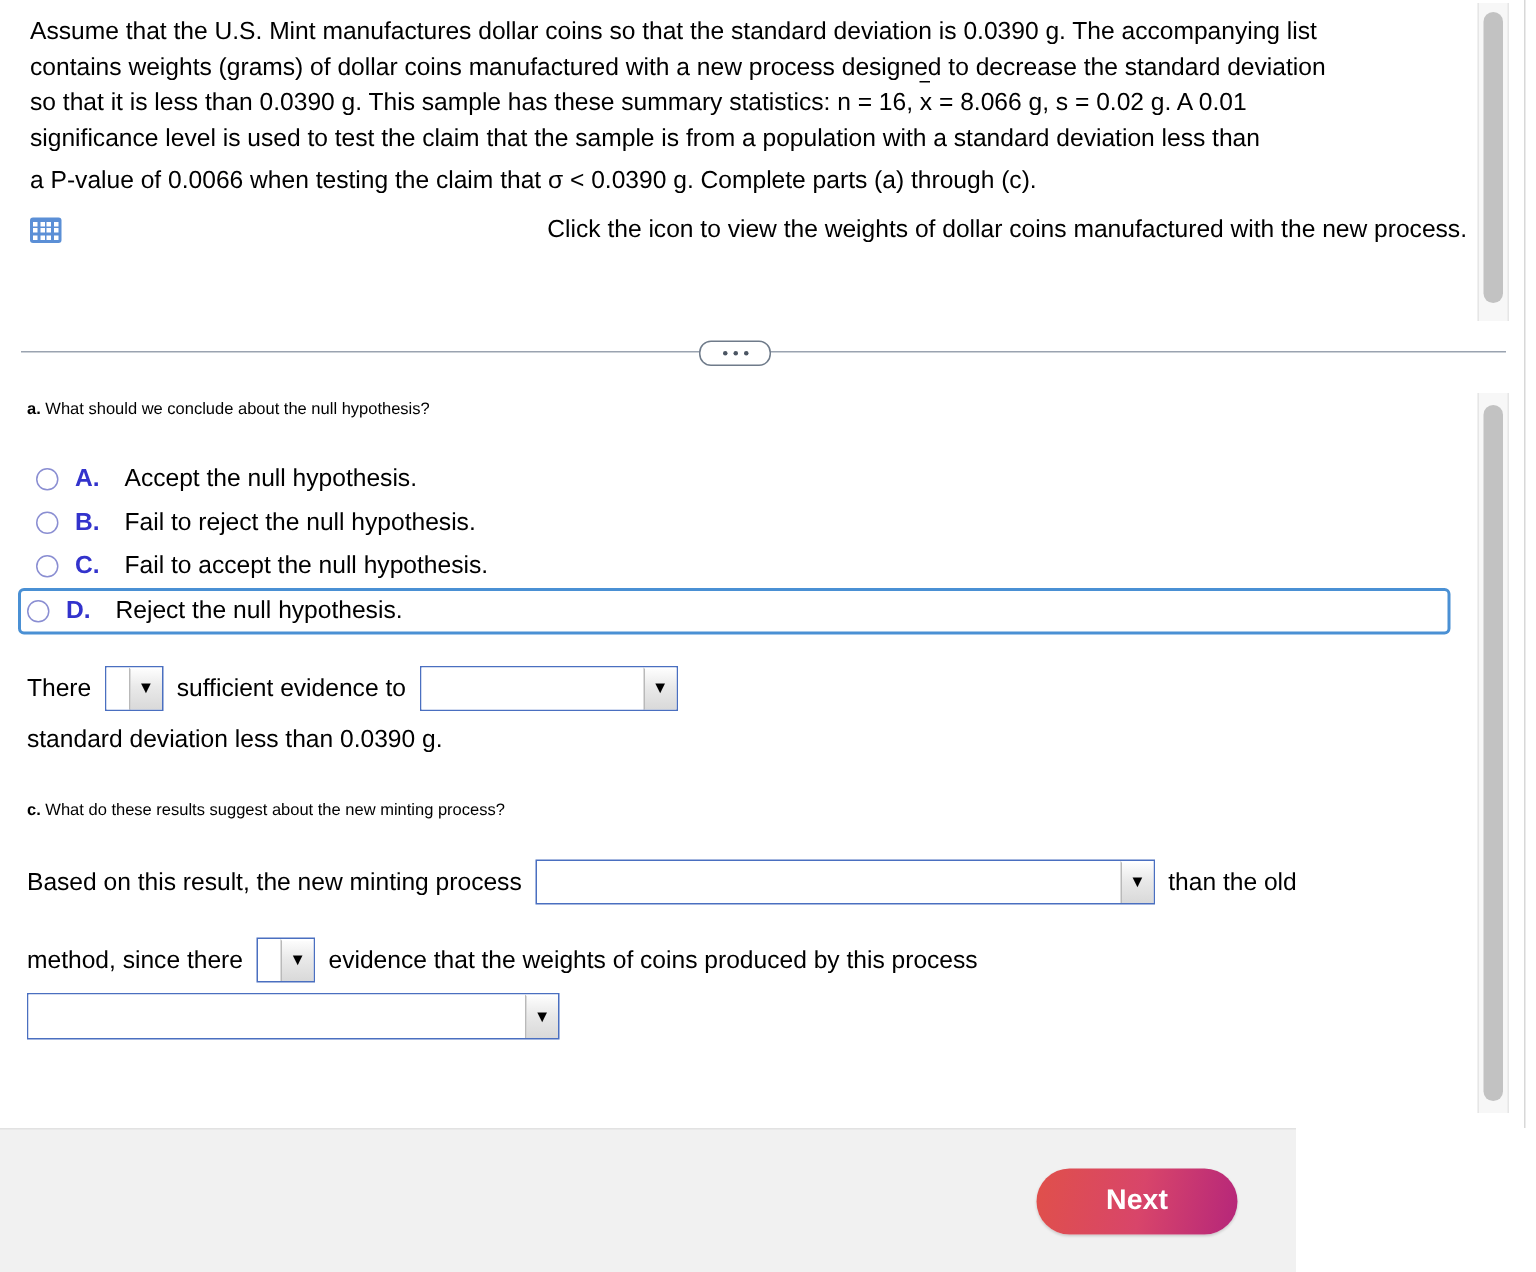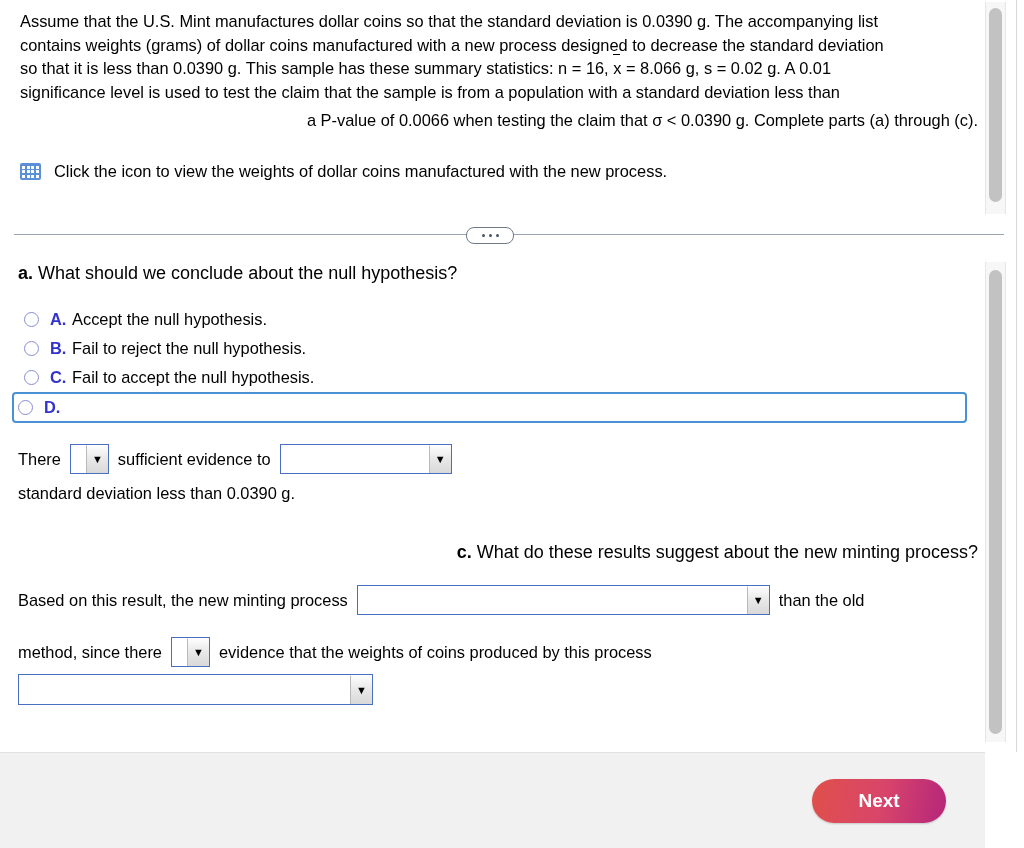--- a/index.html
+++ b/index.html
@@ -27,26 +27,27 @@
   
   #stem {
     position: absolute;
     left: 20px;
     top: 10px;
     width: 958px;
     font-size: 16.4px;
     line-height: 23.6px;
   }
   #stem p { margin: 0; }
-  #stem .pval-line { margin-top: 5px; text-align: right; }
+  #stem .pval-line { margin-top: 5px; }
 
   .icon-line {
     display: flex;
     align-items: center;
-    margin-top: 27px;
+    margin-top: 9px;
+    justify-content: space-between;
   }
   .grid-icon {
     width: 21px;
     height: 17px;
     background: #5b8fd6;
     border-radius: 2px;
     display: inline-grid;
     grid-template-columns: repeat(4, 1fr);
     grid-template-rows: repeat(3, 1fr);
     gap: 1.3px;
@@ -88,21 +89,21 @@
 
   
   #answers {
     position: absolute;
     left: 18px;
     top: 262px;
     width: 960px;
     font-size: 16.4px;
     line-height: 23px;
   }
-  .q-head { font-size: 18px; margin: 0; }
+  .q-head { font-size: 11px; margin: 0; }
   .q-head b { font-weight: bold; }
 
   .choices { margin-top: 20px; }
   .choice {
     display: flex;
     align-items: center;
     height: 29px;
     padding-left: 6px;
     box-sizing: border-box;
   }
@@ -122,21 +123,21 @@
     flex: 0 0 auto;
     background: #fff;
   }
   .choice-letter {
     color: #3333cc;
     font-weight: bold;
     margin-left: 11px;
     width: 22px;
     flex: 0 0 auto;
   }
-  .choice-text { margin-left: 0; }
+  .choice-text { margin-left: 11px; }
 
   .part { margin-top: 17px; }
   .part-b-line1 {
     display: flex;
     align-items: center;
     margin-top: 20px;
     height: 32px;
     text-align: right;
   }
   .part-b-line2 { margin-top: 7px; }
@@ -196,21 +197,21 @@
     position: absolute;
     left: 1016px; top: 0; width: 1px; height: 752px;
     background: #d8d8d8;
   }
 
   
   #footer {
     position: absolute;
     left: 0;
     top: 752px;
-    width: 985px;
+    width: 864px;
     height: 96px;
     background: #f1f1f1;
     border-top: 1px solid #e2e2e2;
   }
   #next-button {
     position: absolute;
     right: 39px;
     top: 26px;
     width: 134px;
     height: 44px;
@@ -277,39 +278,40 @@
       <span class="choice-text">Fail to reject the null hypothesis.</span>
     </div>
     <div class="choice">
       <span class="radio"></span>
       <span class="choice-letter">C.</span>
       <span class="choice-text">Fail to accept the null hypothesis.</span>
     </div>
     <div class="choice selected">
       <span class="radio"></span>
       <span class="choice-letter">D.</span>
+      <span class="choice-text">Reject the null hypothesis.</span>
     </div>
   </div>
 
 
   <div class="part-b-line1">
     <span>There</span>
     <span class="dd dd-small" style="margin-left:9px;">
       <span class="dd-field"></span>
       <span class="dd-btn">▼</span>
     </span>
     <span class="inline-txt">sufficient evidence to</span>
     <span class="dd dd-med">
       <span class="dd-field"></span>
       <span class="dd-btn">▼</span>
     </span>
   </div>
   <div class="part-b-line2">standard deviation less than 0.0390 g.</div>
 
-  <p class="q-head part" style="margin-top:36px;text-align:right;"><b>c.</b><span> What do these results suggest about the new minting process?</span></p>
+  <p class="q-head part" style="margin-top:24px;"><b>c.</b><span> What do these results suggest about the new minting process?</span></p>
 
   <div class="part-b-line1">
     <span>Based on this result, the new minting process</span>
     <span class="dd dd-wide" style="margin-left:9px;">
       <span class="dd-field"></span>
       <span class="dd-btn">▼</span>
     </span>
     <span class="inline-txt">than the old</span>
   </div>
 

